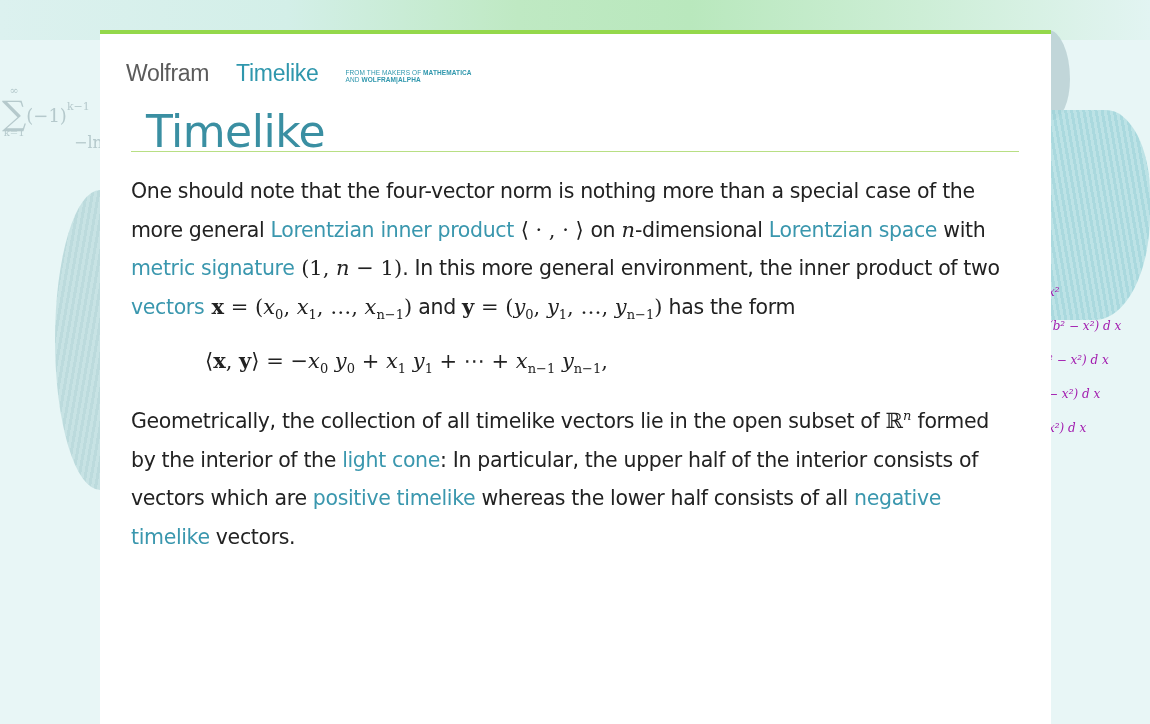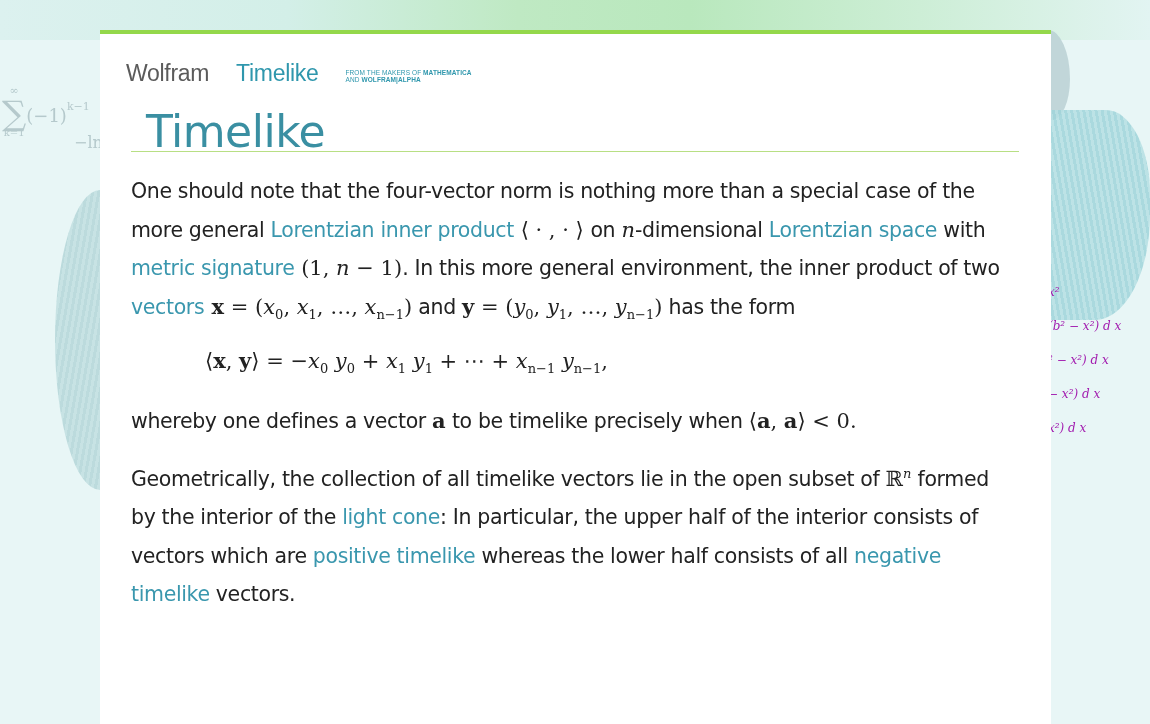--- a/index.html
+++ b/index.html
@@ -119,18 +119,17 @@
   <h1 class="title">Timelike</h1>
   <div class="rule"></div>
 
   <div class="content">
 
 
     <p><span>One should note that the four-vector norm is nothing more than a special case of the more general </span><a class="lnk">Lorentzian inner product</a><span class="m"> ⟨ · ,  · ⟩ </span><span>on </span><span class="mi">n</span><span>-dimensional </span><a class="lnk">Lorentzian space</a><span> with </span><a class="lnk">metric signature</a><span class="m"><span> (1, </span><i>n</i><span> − 1)</span></span><span>. In this more general environment, the inner product of two </span><a class="lnk">vectors</a><span class="m"><b> x</b><span> = (</span><i>x</i><sub>0</sub><span>, </span><i>x</i><sub>1</sub><span>, </span><span>…, </span><i>x</i><sub>n−1</sub><span>)</span></span><span> and </span><span class="m"><b>y</b><span> = (</span><i>y</i><sub>0</sub><span>, </span><i>y</i><sub>1</sub><span>, </span><span>…, </span><i>y</i><sub>n−1</sub><span>)</span></span><span> has the form</span></p>
 
     <div class="display"><span>⟨</span><b>x</b><span>, </span><b>y</b><span>⟩</span><span> = −</span><i>x</i><sub>0</sub><i> y</i><sub>0</sub><span> + </span><i>x</i><sub>1</sub><i> y</i><sub>1</sub><span> + ⋯ + </span><i>x</i><sub>n−1</sub><i> y</i><sub>n−1</sub><span>,</span></div>
 
-    <p><span>whereby one defines a vector </span><b class="mb">a</b><span> to be timelike precisely when </span><span class="m"><span>⟨</span><b>a</b><span>, </span><b>a</b><span>⟩</span><span> &lt; 0.</span></span></p>
 
     <p><span>Geometrically, the collection of all timelike vectors lie in the open subset of </span><span class="m"><span>ℝ</span><sup><i>n</i></sup></span><span> formed by the interior of the </span><a class="lnk">light cone</a><span>: In particular, the upper half of the interior consists of vectors which are </span><a class="lnk">positive timelike</a><span> whereas the lower half consists of all </span><a class="lnk">negative timelike</a><span> vectors.</span></p>
 
   </div>
 </div>
 
 </body></html>

